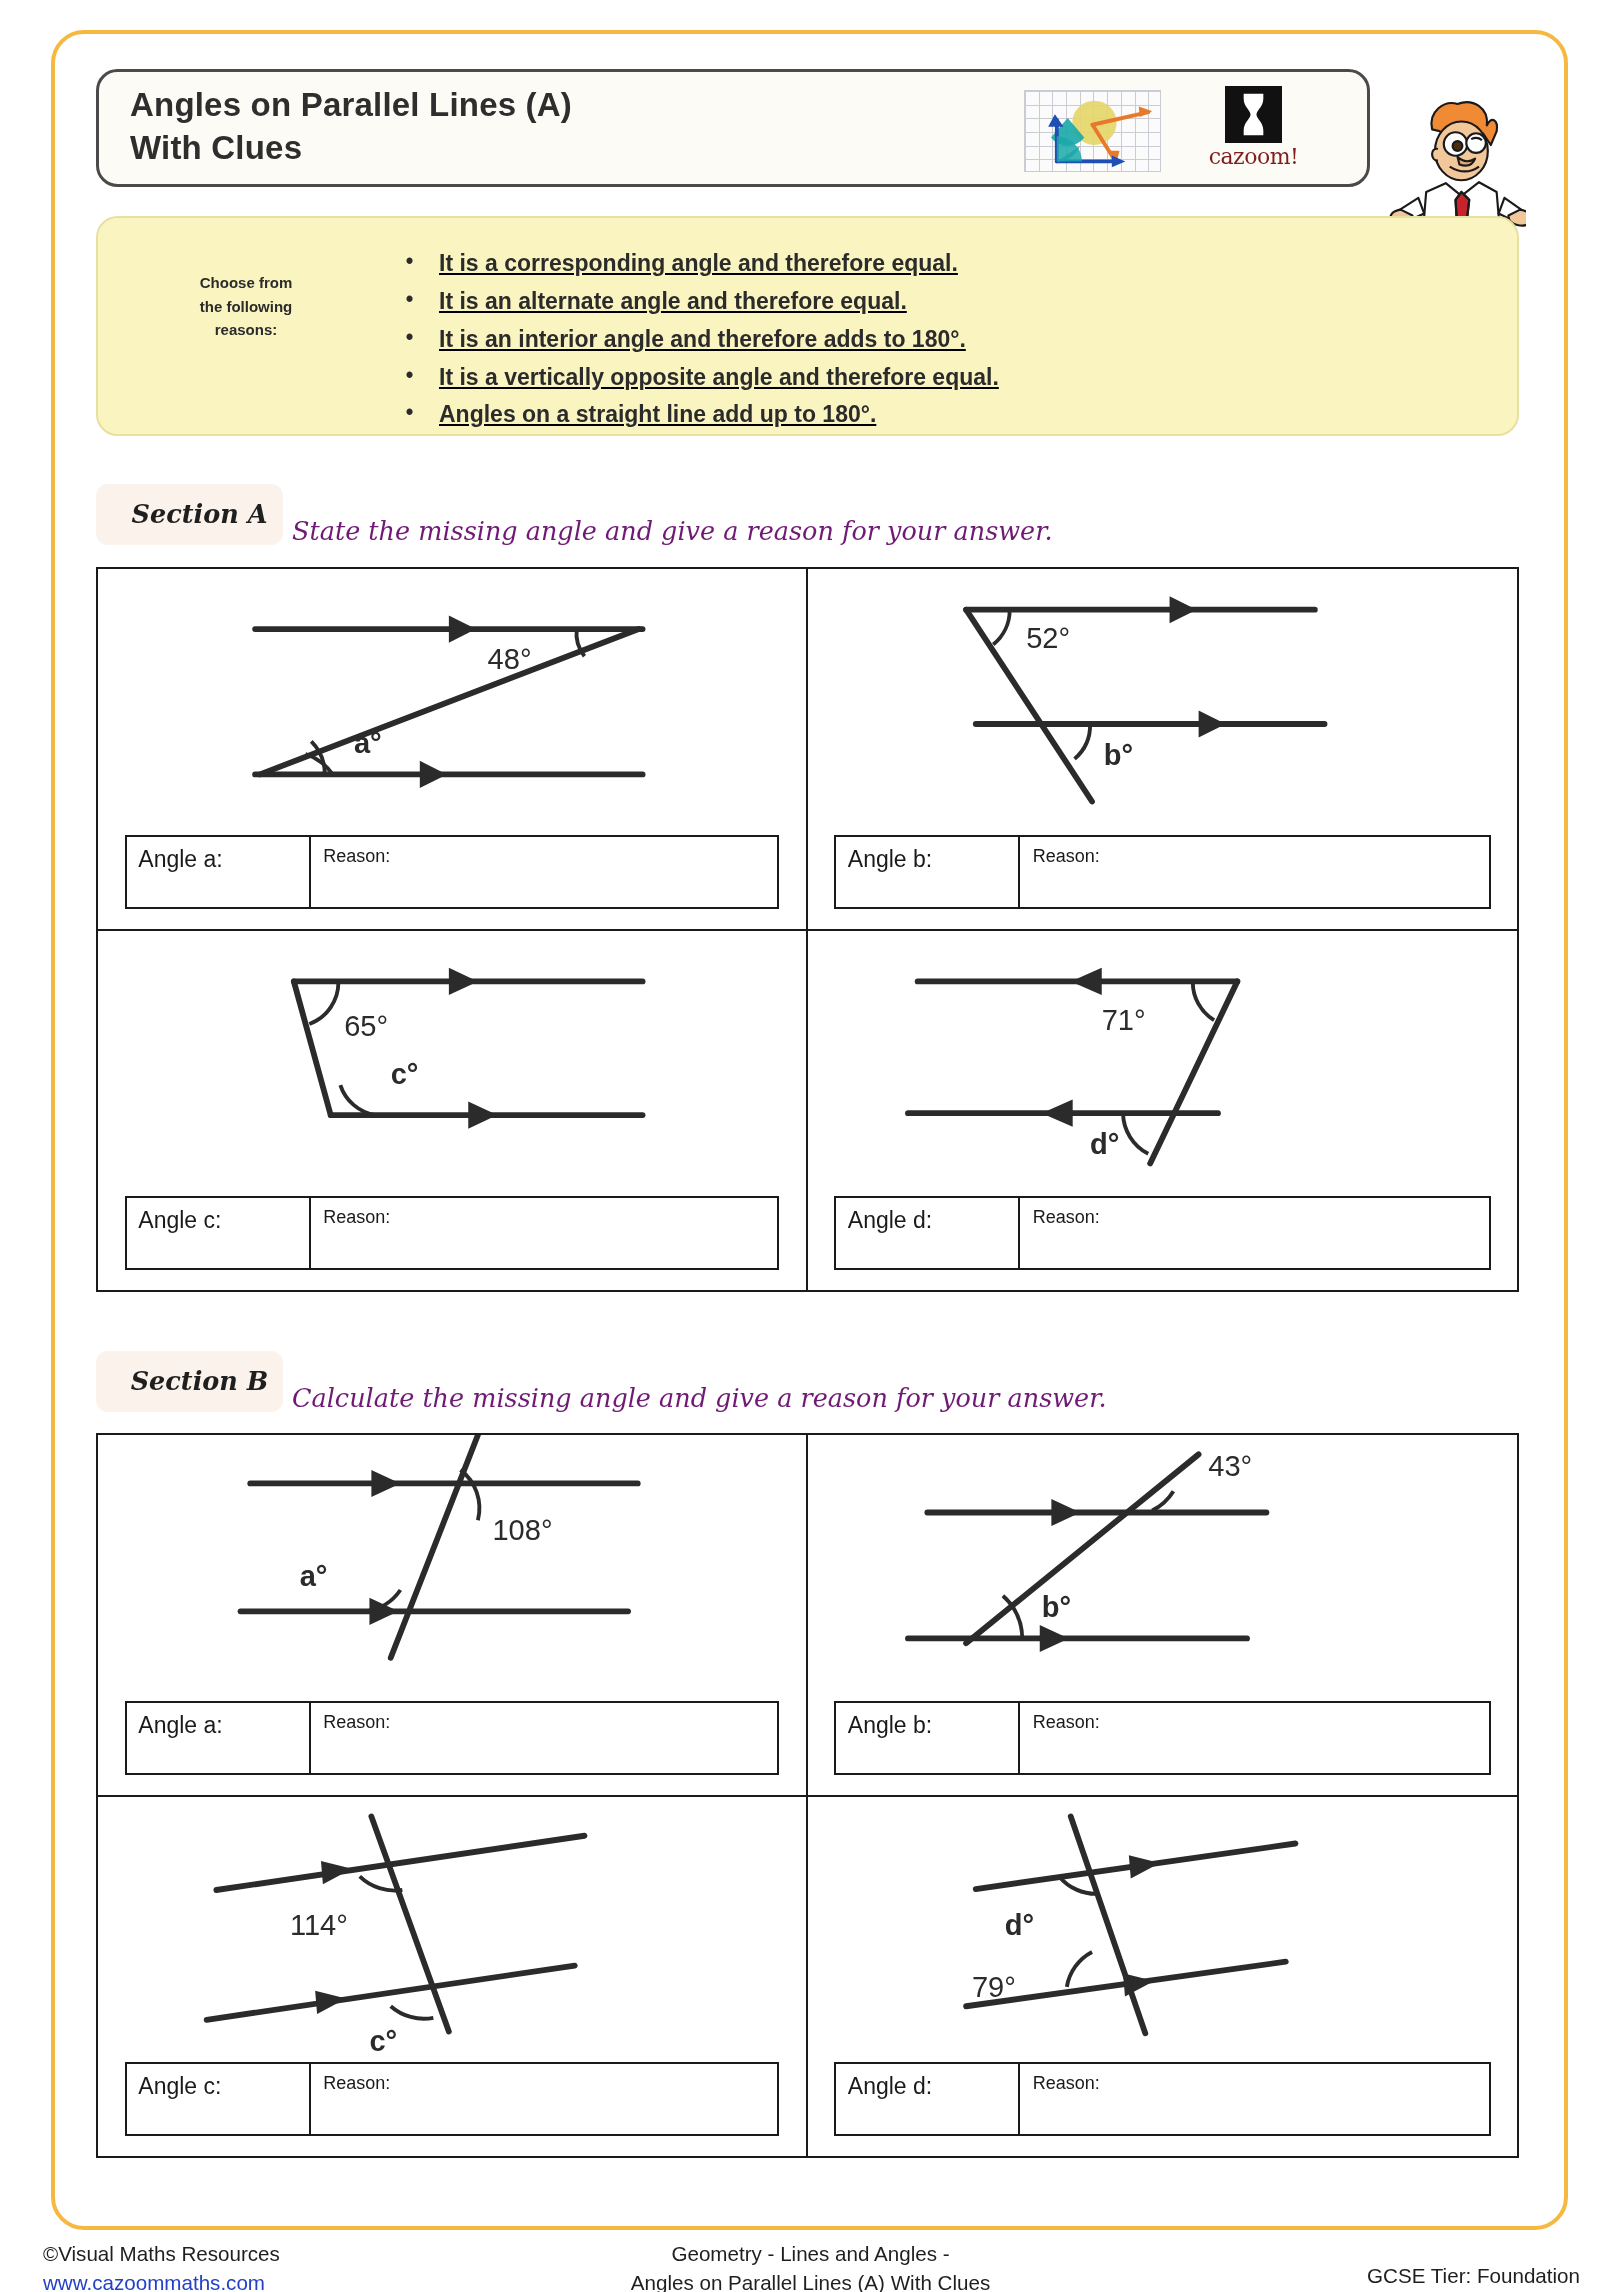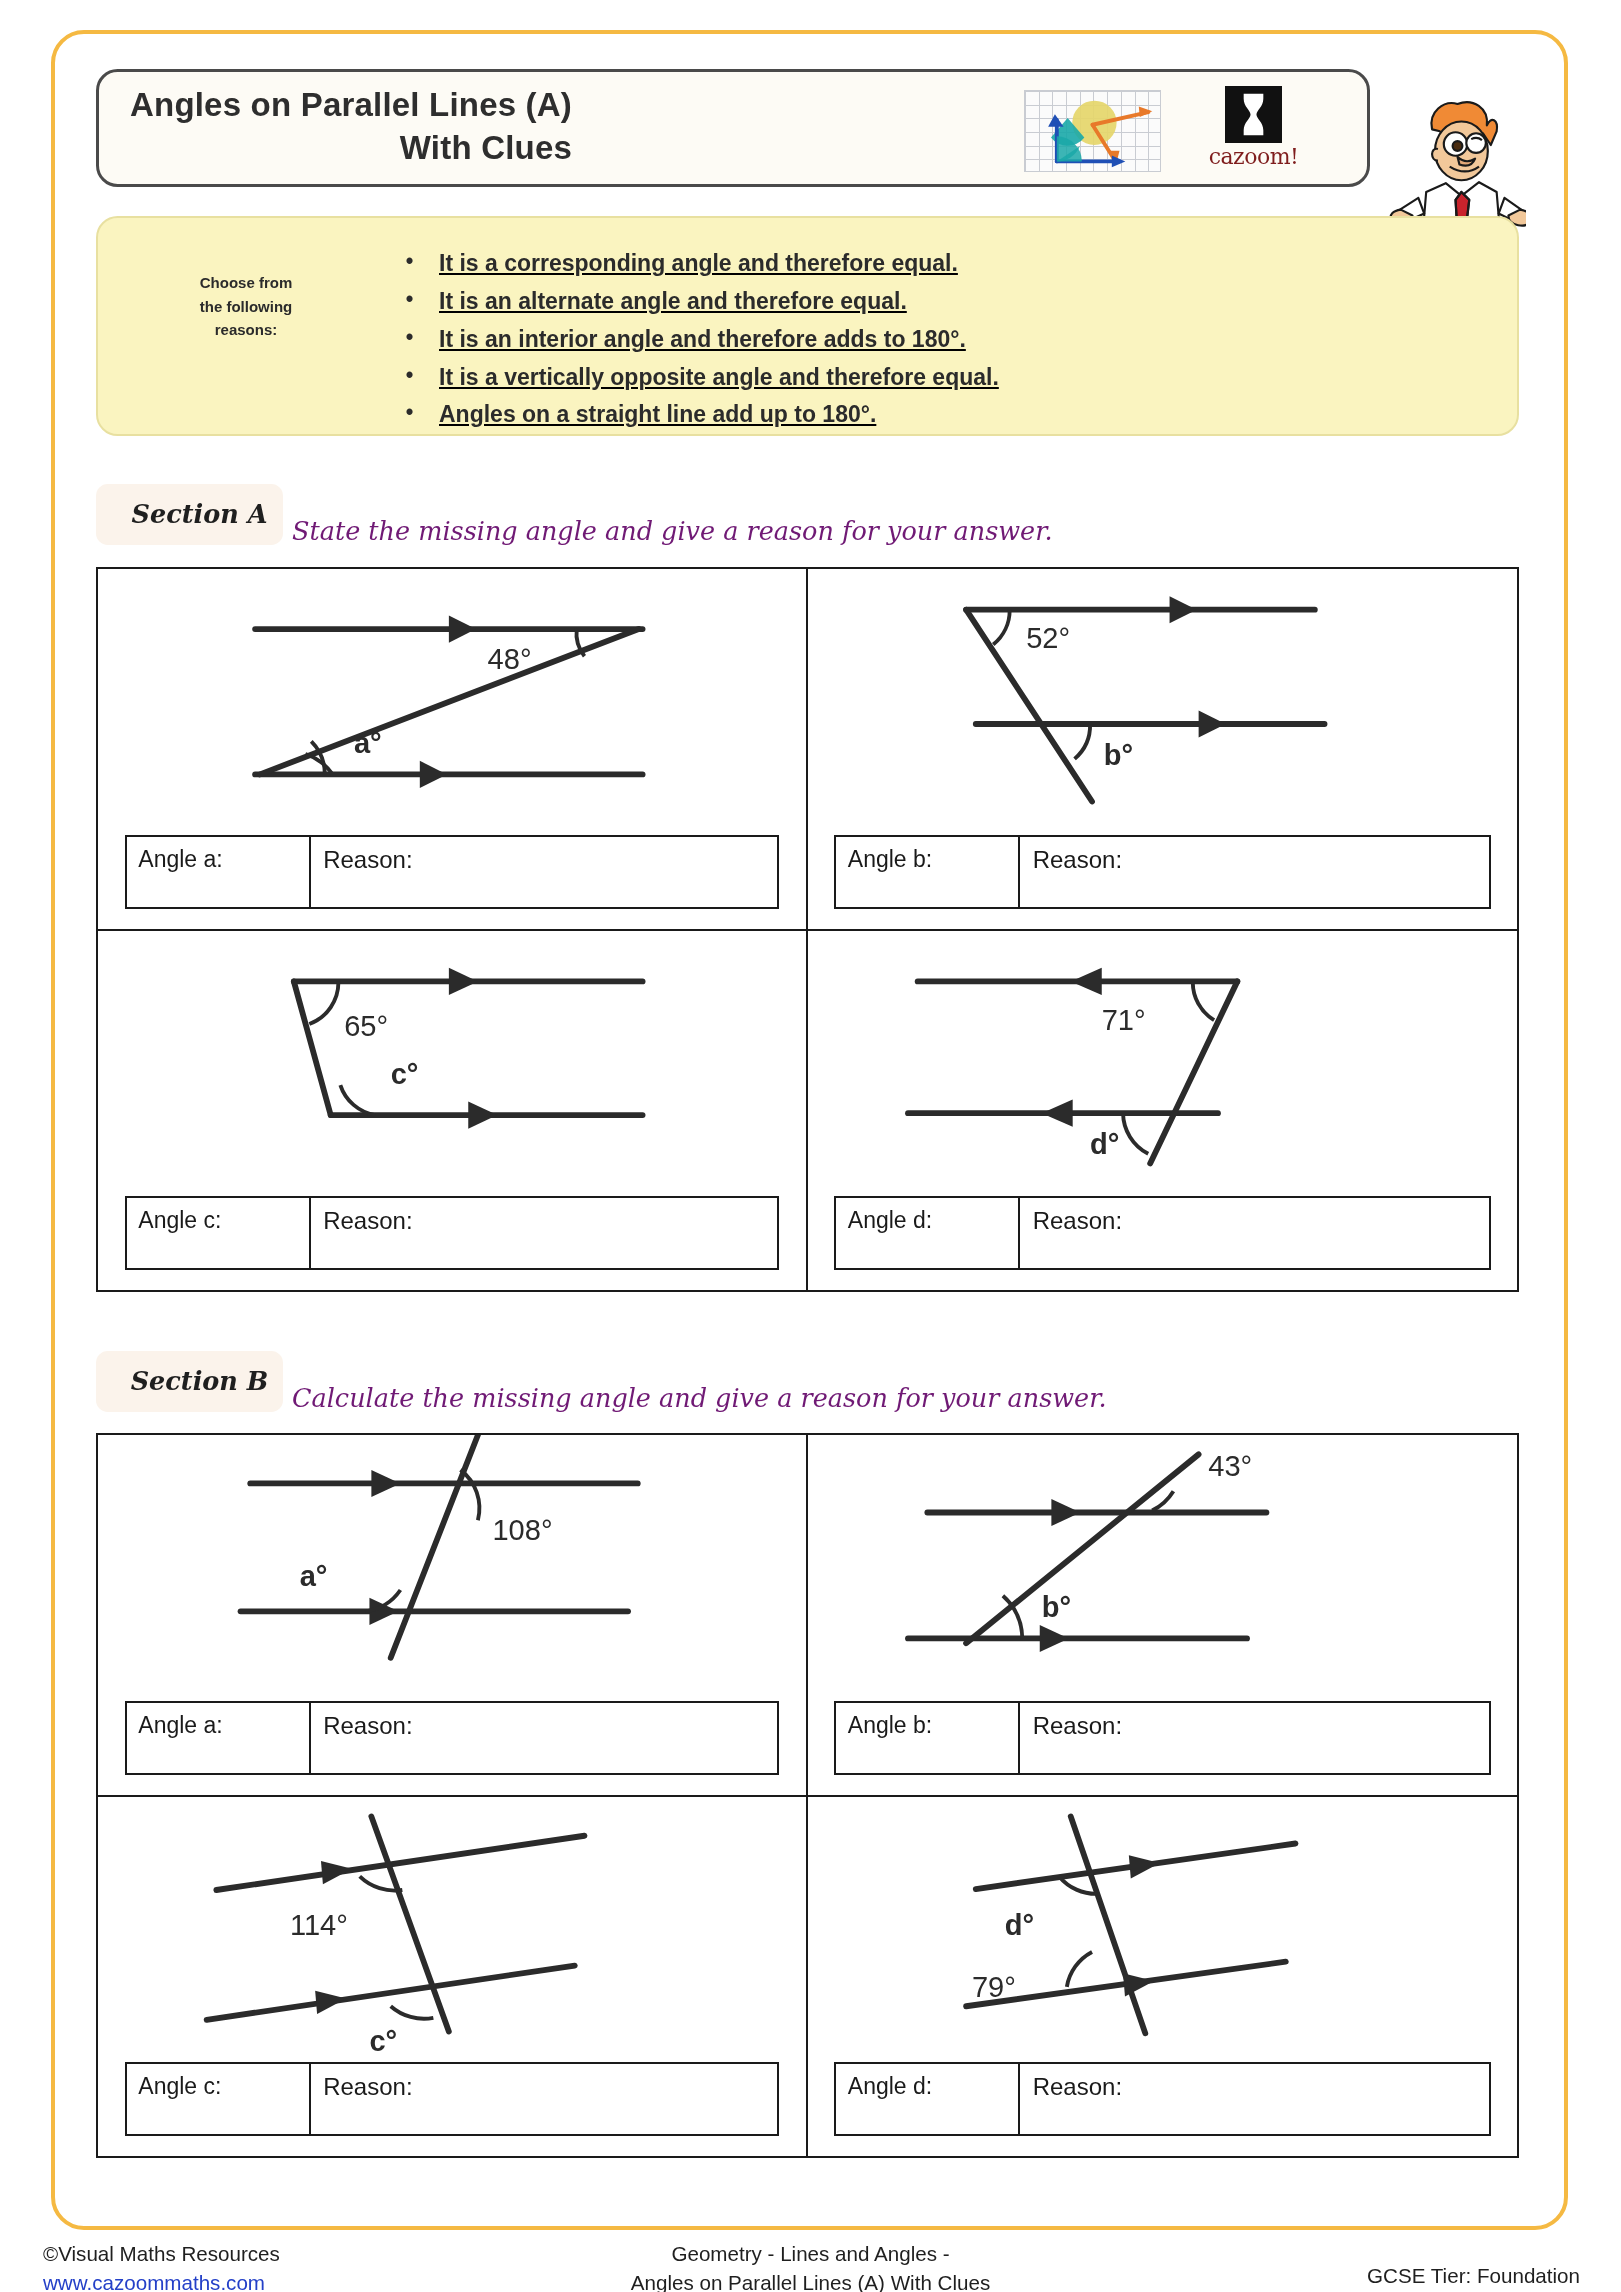--- a/index.html
+++ b/index.html
@@ -37,21 +37,21 @@
   }
   .title{
     position:absolute;
     left:31px;top:11.8px;
     font-size:33px;
     font-weight:bold;
     color:#2e2e2e;
     line-height:1.30;
     letter-spacing:0.2px;
   }
-  .title .l2{display:block;text-align:right;}
+  .title .l2{display:block;}
   
   .logo-grid{
     position:absolute;
     right:206px;top:17.6px;
     width:137px;height:82px;
     background:
       repeating-linear-gradient(to right,#c9ccd2 0 1px,transparent 1px 13.7px),
       repeating-linear-gradient(to bottom,#c9ccd2 0 1px,transparent 1px 13.7px),
       #fbfbfb;
     border:1px solid #c9ccd2;
@@ -194,21 +194,21 @@
     flex:0 0 184px;
     border-right:2.5px solid #1a1a1a;
     box-sizing:border-box;
     padding:8.8px 0 0 11.8px;
     font-size:23px;
     color:#1a1a1a;
   }
   .ans-reason{
     flex:1 1 auto;
     padding:8.8px 0 0 12.7px;
-    font-size:24px;
+    font-size:18px;
     color:#1a1a1a;
   }
   
   .footer{
     position:absolute;
     left:0;top:2239px;
     width:1621px;
     font-size:20.6px;
     color:#1f1f1f;
   }

